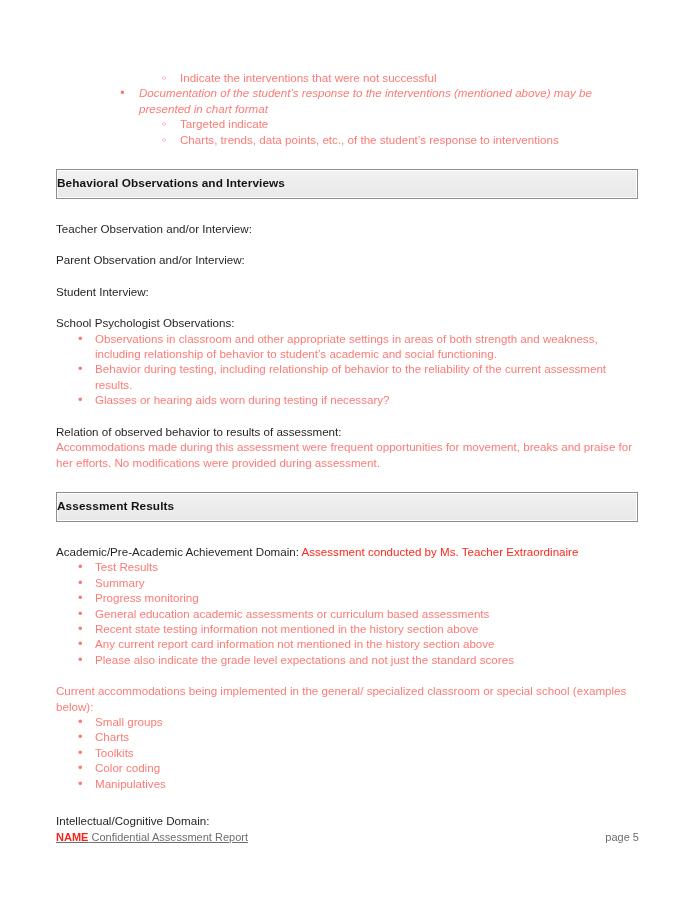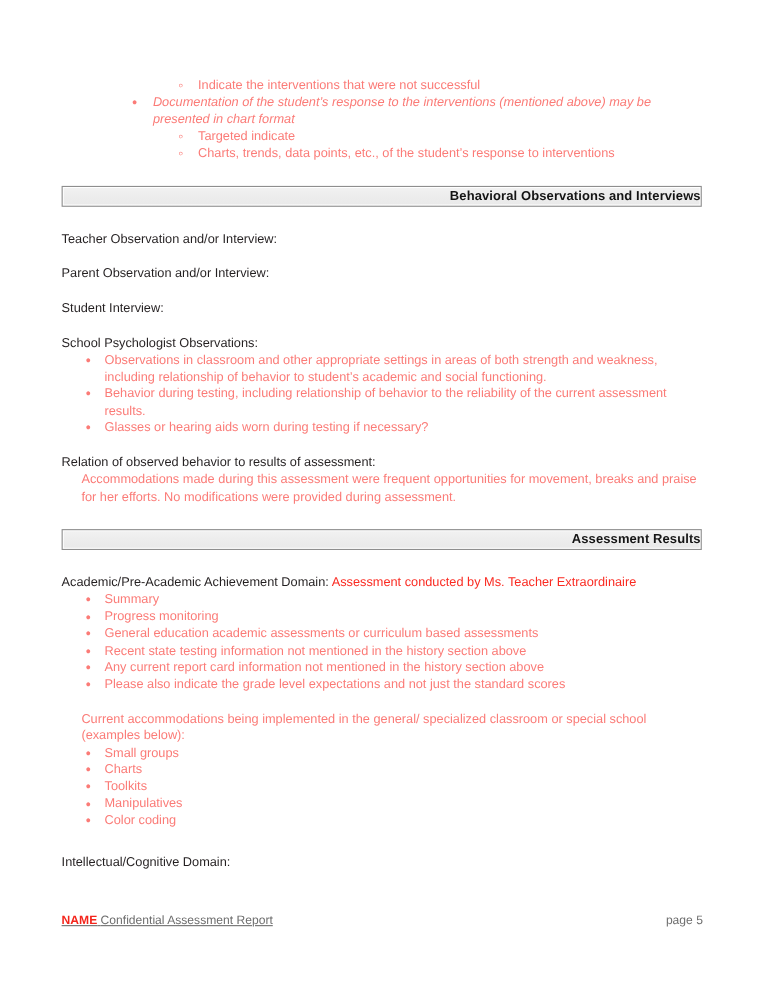--- a/index.html
+++ b/index.html
@@ -34,42 +34,41 @@
 
   
   .para {
     font-size: 11.6px;
     line-height: 15.4px;
     color: #231f20;
     margin: 0;
   }
   .para.red-soft {
     color: #fb7b77;
-    margin-left: 18px;
   }
   .label {
     font-size: 11.6px;
     line-height: 15.4px;
     color: #231f20;
     margin: 0;
   }
   .spacer-md { height: 16px; }
   .spacer-lg { height: 22px; }
 
   
   .section-bar {
     box-sizing: border-box;
     width: 582px;
-    height: 19px;
+    height: 30px;
     border: 1px solid #8e8e8e;
     background: linear-gradient(to bottom, #f2f2f2 0%, #ededed 45%, #e9e9e9 100%);
     box-shadow: inset 0 0 0 1px #ffffff;
     display: flex;
     align-items: center;
-    justify-content: flex-end;
+    justify-content: flex-start;
   }
   .section-bar .bar-title {
     font-size: 11.8px;
     font-weight: bold;
     color: #141414;
     letter-spacing: 0.1px;
     line-height: 1;
   }
 
   
@@ -227,20 +226,24 @@
 
     <div class="spacer-lg"></div>
 
     <p class="label">
       <span>Academic/Pre-Academic Achievement Domain:</span><span> </span><span class="inline-red-underline">Assessment conducted by Ms. Teacher Extraordinaire</span>
     </p>
 
     <ul class="blist lvl-a">
       <li>
         <span class="bullet-mark disc"></span>
+        <span>Test Results</span>
+      </li>
+      <li>
+        <span class="bullet-mark disc"></span>
         <span>Summary</span>
       </li>
       <li>
         <span class="bullet-mark disc"></span>
         <span>Progress monitoring</span>
       </li>
       <li>
         <span class="bullet-mark disc"></span>
         <span>General education academic assessments or curriculum based assessments</span>
       </li>
@@ -270,25 +273,25 @@
       <li>
         <span class="bullet-mark disc"></span>
         <span>Charts</span>
       </li>
       <li>
         <span class="bullet-mark disc"></span>
         <span>Toolkits</span>
       </li>
       <li>
         <span class="bullet-mark disc"></span>
+        <span>Color coding</span>
+      </li>
+      <li>
+        <span class="bullet-mark disc"></span>
         <span>Manipulatives</span>
-      </li>
-      <li>
-        <span class="bullet-mark disc"></span>
-        <span>Color coding</span>
       </li>
     </ul>
 
     <div class="spacer-lg"></div>
 
     <p class="label">Intellectual/Cognitive Domain:</p>
 
   </div>
 
   <div class="footer">

